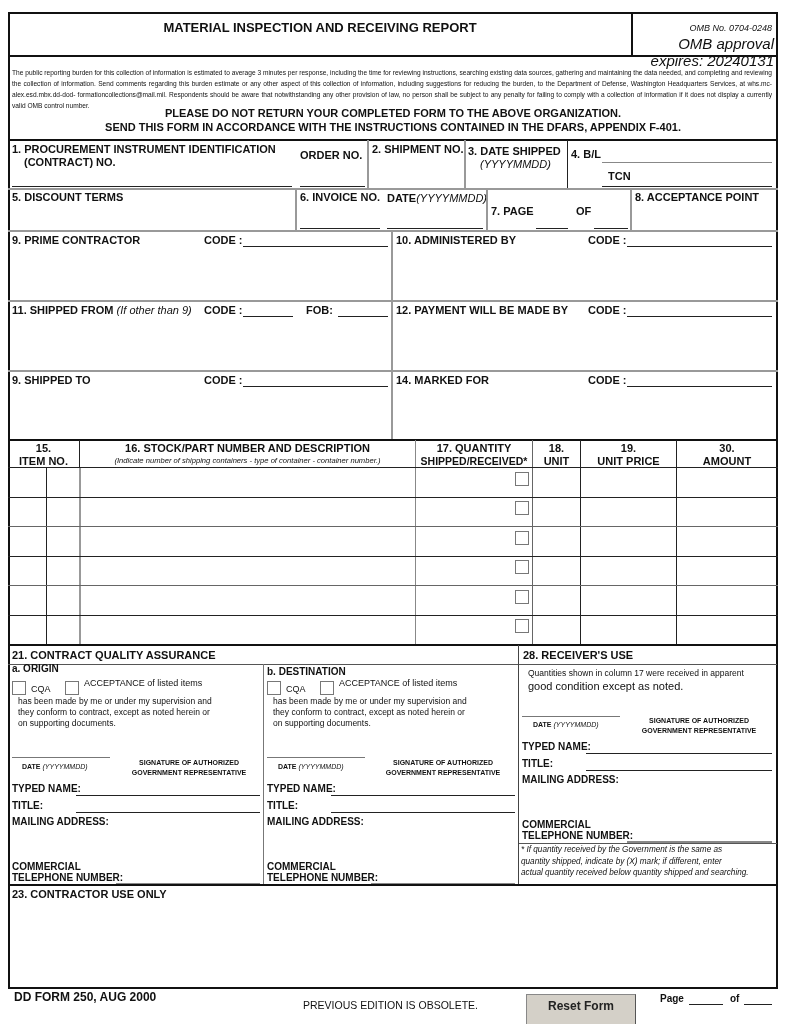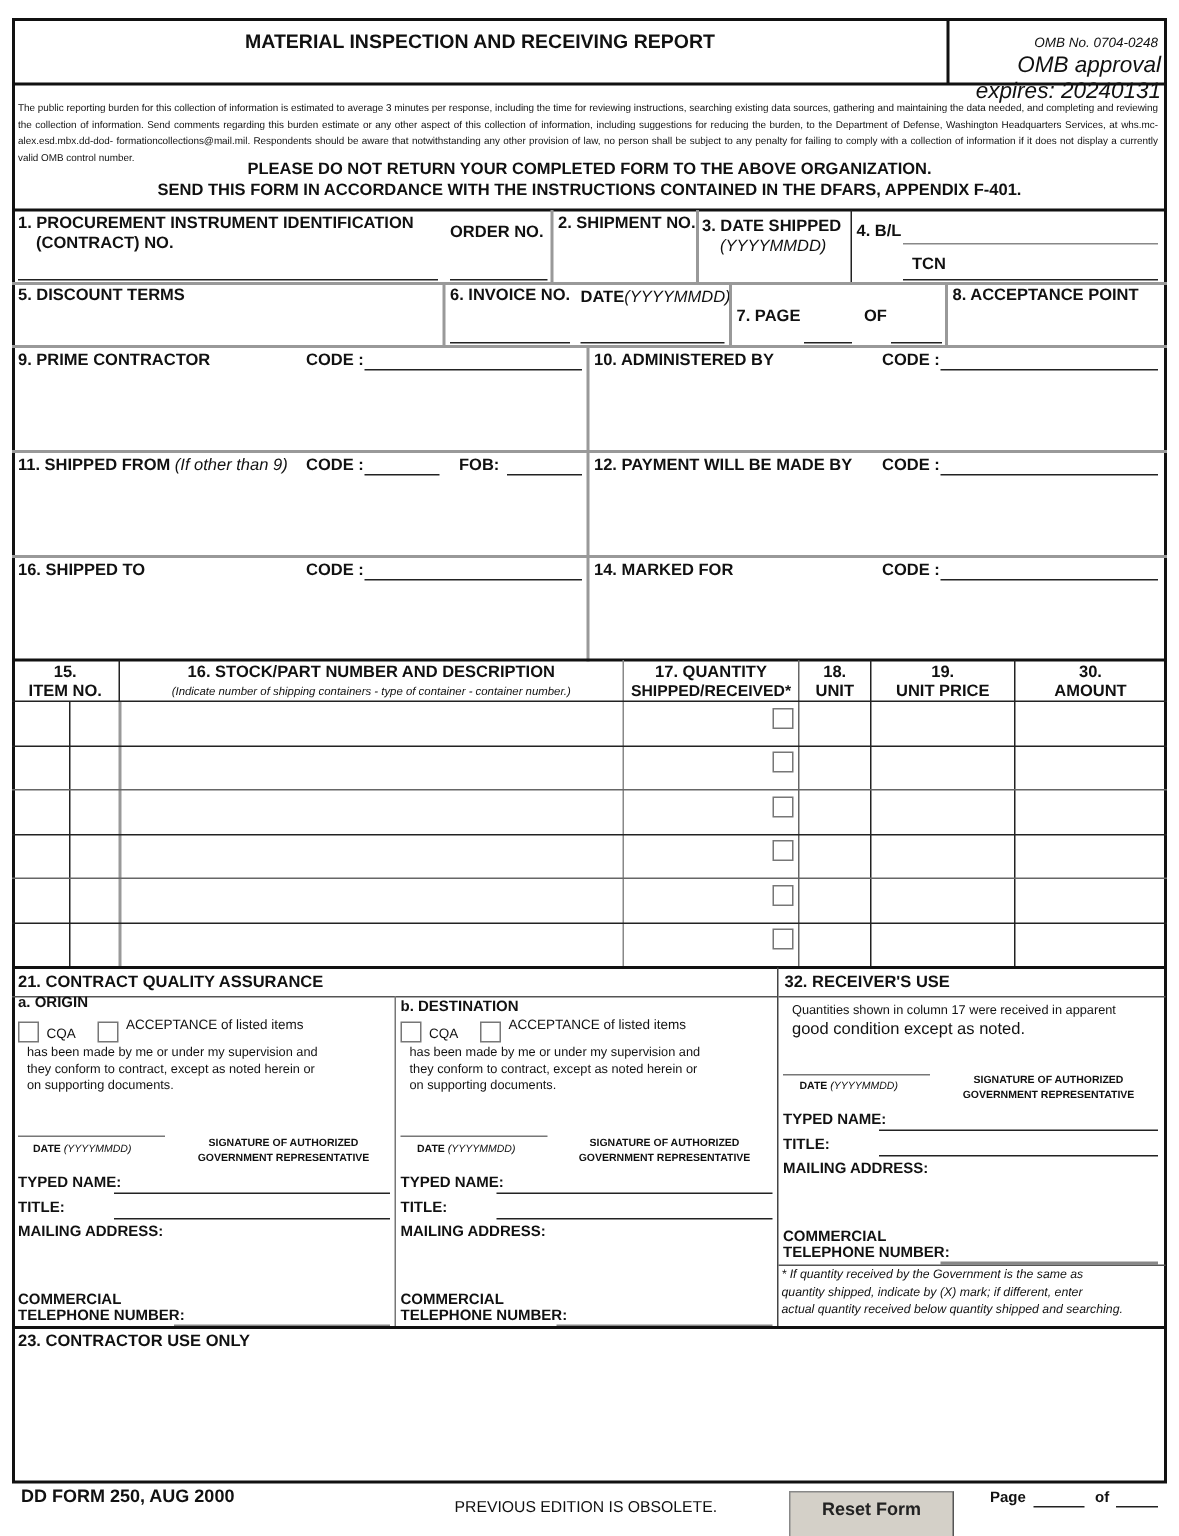--- a/index.html
+++ b/index.html
@@ -90,21 +90,21 @@
 <div class="abs lbl" style="left:306px; top:304px;">FOB:</div>
 <div class="line" style="left:338px; top:316px; width:50px;"></div>
 <div class="field" style="left:12px; top:320px; width:376px; height:48px;"></div>
 
 <div class="abs lbl" style="left:396px; top:304px;">12. PAYMENT WILL BE MADE BY</div>
 <div class="abs lbl" style="left:588px; top:304px;">CODE :</div>
 <div class="line" style="left:627px; top:316px; width:145px;"></div>
 <div class="field" style="left:396px; top:320px; width:376px; height:48px;"></div>
 <div class="hgray" style="left:8px; top:370px; width:770px;"></div>
 
-<div class="abs lbl" style="left:12px; top:374px;">16. SHIPPED TO</div>
+<div class="abs lbl" style="left:12px; top:374px;">9. SHIPPED TO</div>
 <div class="abs lbl" style="left:204px; top:374px;">CODE :</div>
 <div class="line" style="left:243px; top:386px; width:145px;"></div>
 <div class="field" style="left:12px; top:390px; width:376px; height:46px;"></div>
 
 <div class="abs lbl" style="left:396px; top:374px;">14. MARKED FOR</div>
 <div class="abs lbl" style="left:588px; top:374px;">CODE :</div>
 <div class="line" style="left:627px; top:386px; width:145px;"></div>
 <div class="field" style="left:396px; top:390px; width:376px; height:46px;"></div>
 <div class="hline" style="left:8px; top:439px; width:770px;"></div>
 
@@ -198,21 +198,21 @@
 <div class="abs lbl" style="left:267px; top:783px; font-size:10px;">TYPED NAME:</div>
 <div class="line" style="left:331px; top:795px; width:184px;"></div>
 <div class="abs lbl" style="left:267px; top:800px; font-size:10px;">TITLE:</div>
 <div class="line" style="left:331px; top:812px; width:184px;"></div>
 <div class="abs lbl" style="left:267px; top:816px; font-size:10px;">MAILING ADDRESS:</div>
 <div class="field" style="left:267px; top:830px; width:248px; height:28px;"></div>
 <div class="abs lbl" style="left:267px; top:861px; font-size:10px;">COMMERCIAL</div>
 <div class="abs lbl" style="left:267px; top:872px; font-size:10px;">TELEPHONE NUMBER:</div>
 <div class="line" style="left:371px; top:883px; width:144px; background:#888; height:2px;"></div>
 
-<div class="abs lbl" style="left:523px; top:649px;">32. RECEIVER'S USE</div>
+<div class="abs lbl" style="left:523px; top:649px;">28. RECEIVER'S USE</div>
 <div class="line" style="left:519px; top:664px; width:258px; background:#555;"></div>
 <div class="abs" style="left:528px; top:668px; font-size:8.5px;">Quantities shown in column 17 were received in apparent</div>
 <div class="abs" style="left:528px; top:680px; font-size:11px;">good condition except as noted.</div>
 <div class="line" style="left:522px; top:716px; width:98px; background:#777;"></div>
 <div class="abs b" style="left:533px; top:721px; font-size:7px;"><span>DATE</span> <span class="i" style="font-weight:normal;">(YYYYMMDD)</span></div>
 <div class="abs b" style="left:628px; top:716px; width:142px; text-align:center; font-size:7px; line-height:10px;">
     <div>SIGNATURE OF AUTHORIZED</div>
     <div>GOVERNMENT REPRESENTATIVE</div>
   </div>
 <div class="abs lbl" style="left:522px; top:741px; font-size:10px;">TYPED NAME:</div>

